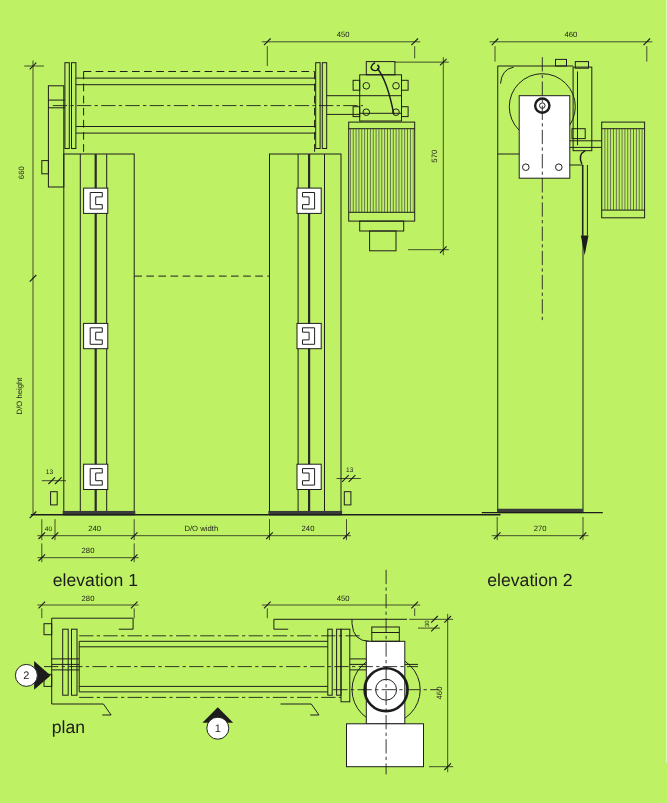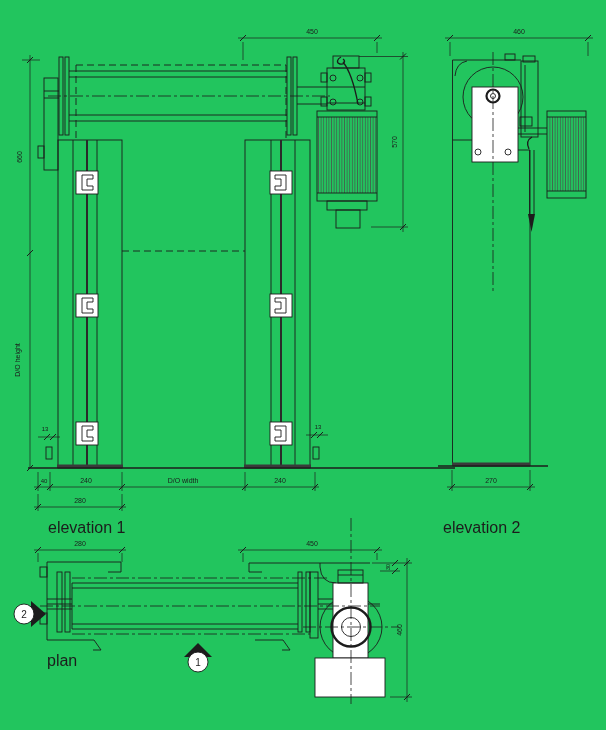--- a/index.html
+++ b/index.html
@@ -1,16 +1,16 @@
 <!DOCTYPE html>
 <html><head>
 <meta charset="utf-8">
 <style>
   html,body{margin:0;padding:0;background:#ffffff;}
-  .stage{width:606px;height:730px;background:#22c55e;position:relative;overflow:hidden;}
+  .stage{width:606px;height:730px;background:#bef264;position:relative;overflow:hidden;}
   svg{display:block;}
   text{font-family:"Liberation Sans", sans-serif;fill:#1c1c1c;}
   .dimtext{font-size:7px;}
   .dimtext-sm{font-size:6px;}
   .viewlabel{font-size:16px;}
   .marker-num{font-size:10px;}
   .thin{stroke:#1c1c1c;stroke-width:0.9;fill:none;}
   .med{stroke:#1c1c1c;stroke-width:1.3;fill:none;}
   .seam{stroke:#2a2a2a;stroke-width:2;fill:none;}
   .dash{stroke:#1c1c1c;stroke-width:0.9;fill:none;stroke-dasharray:7 4;}

